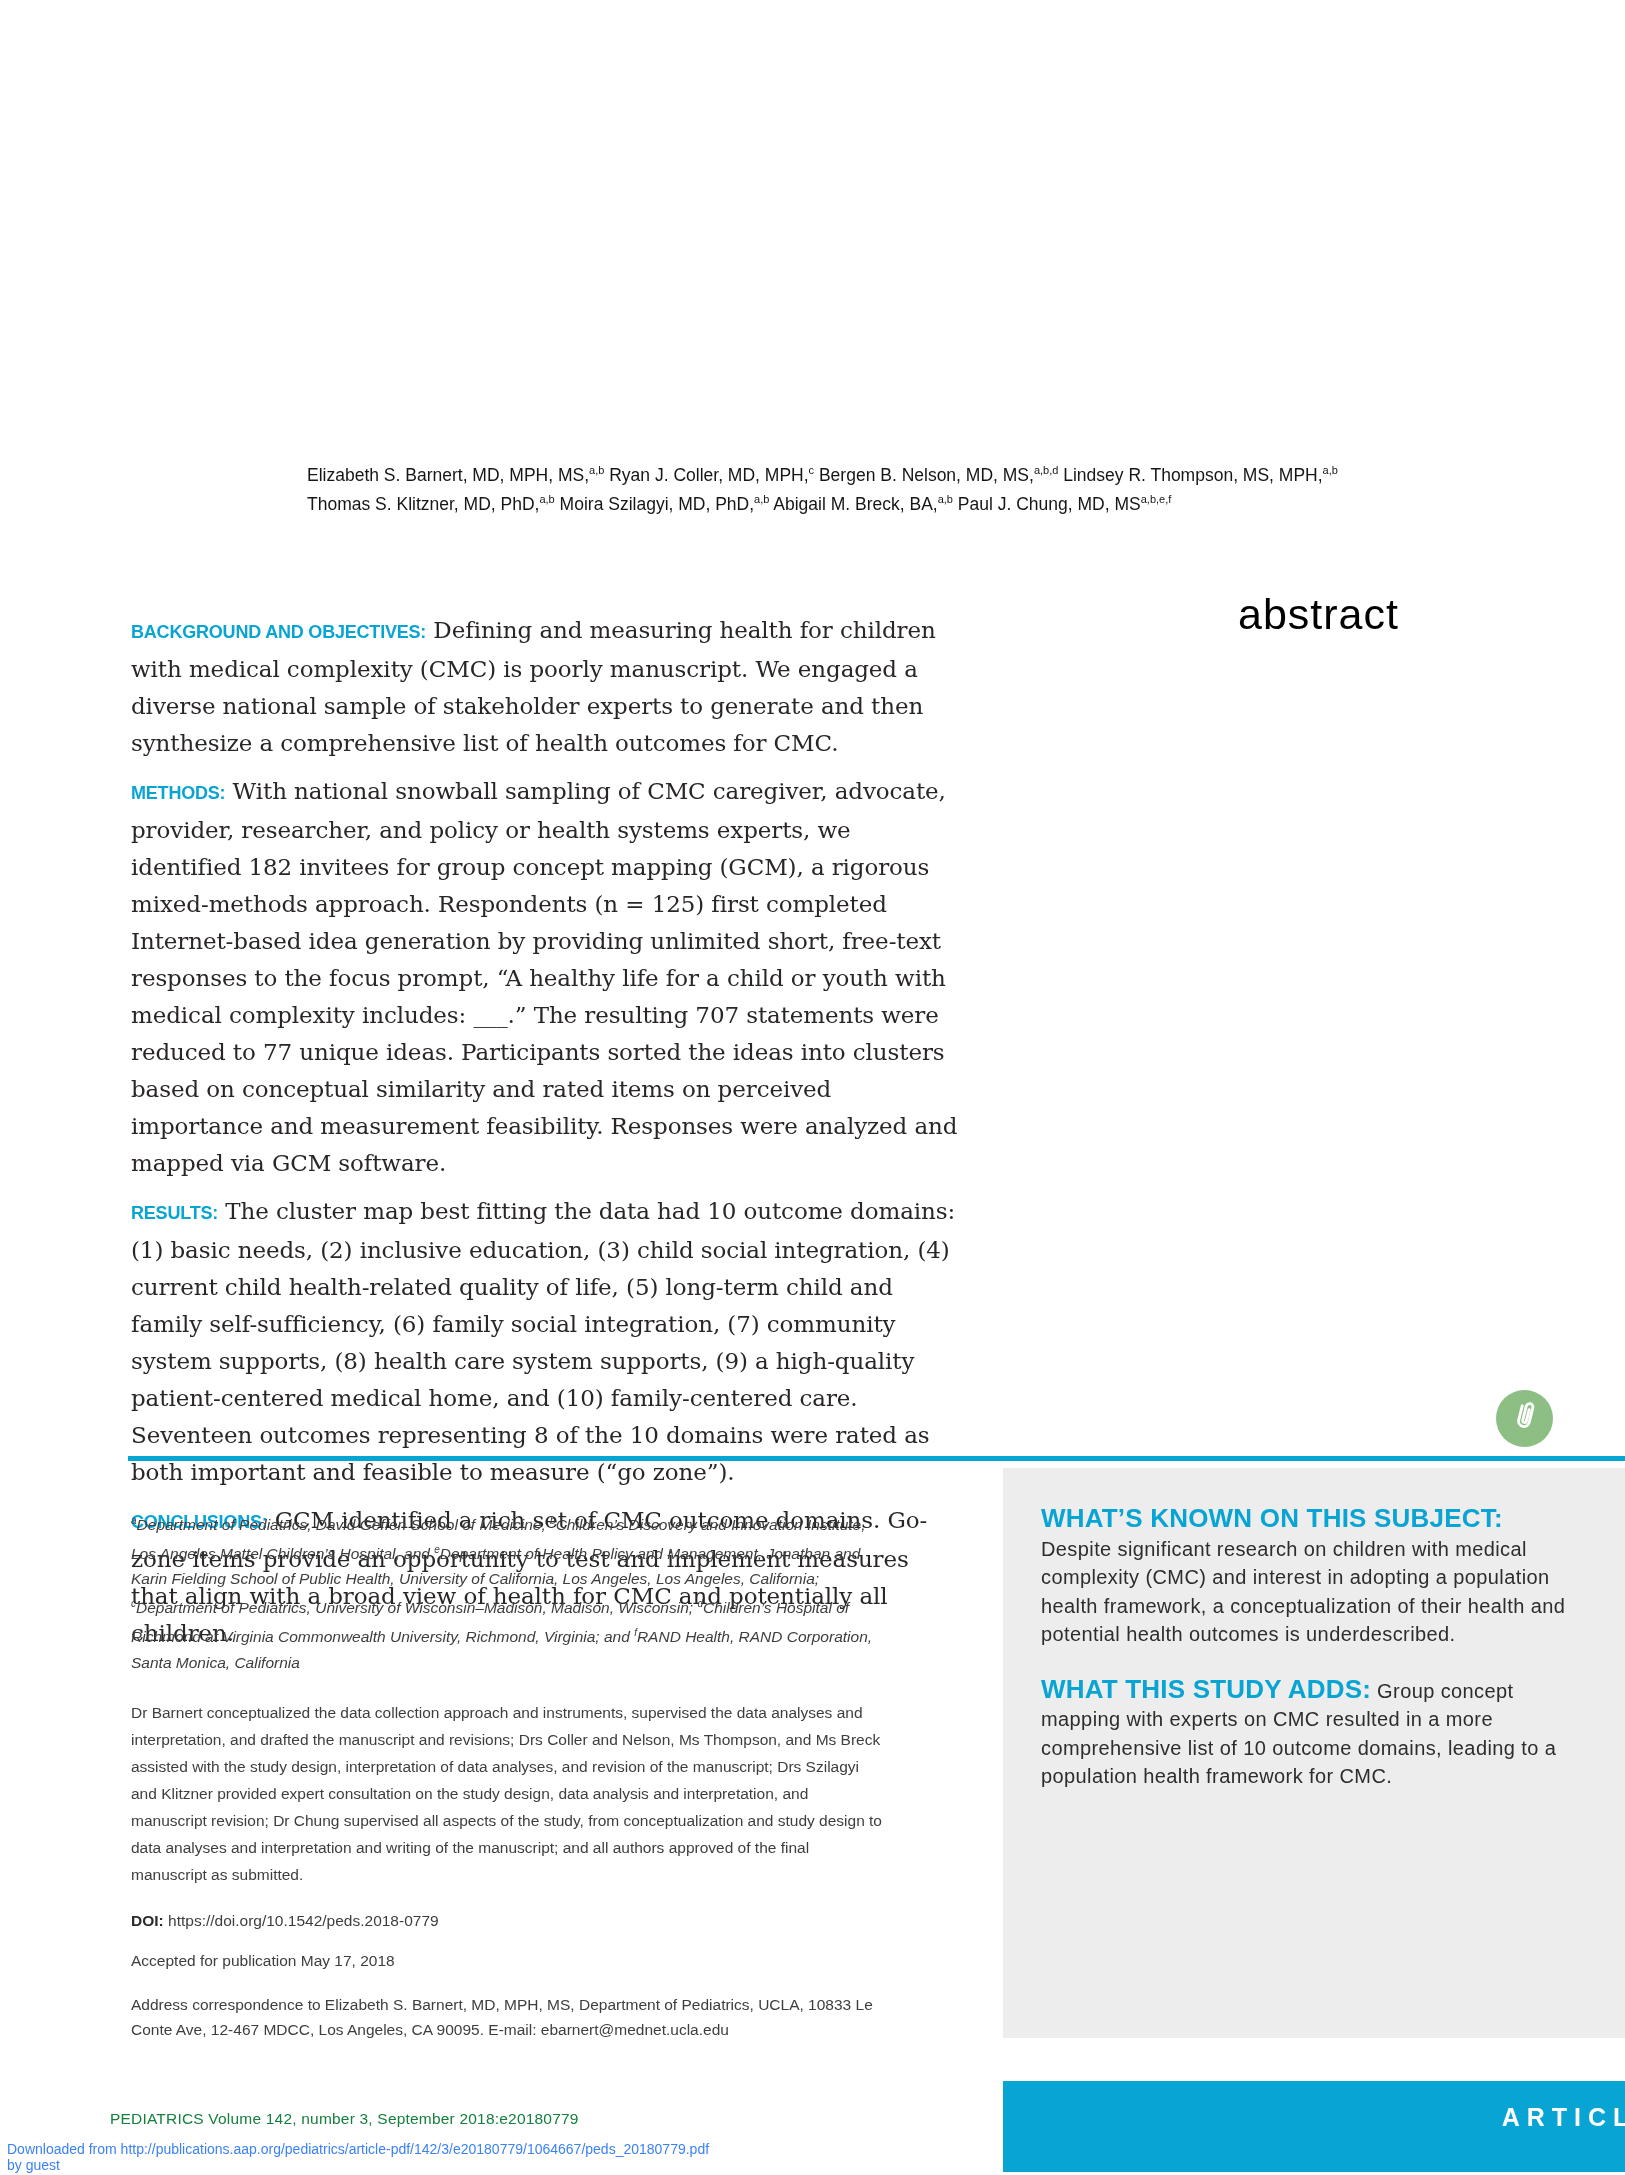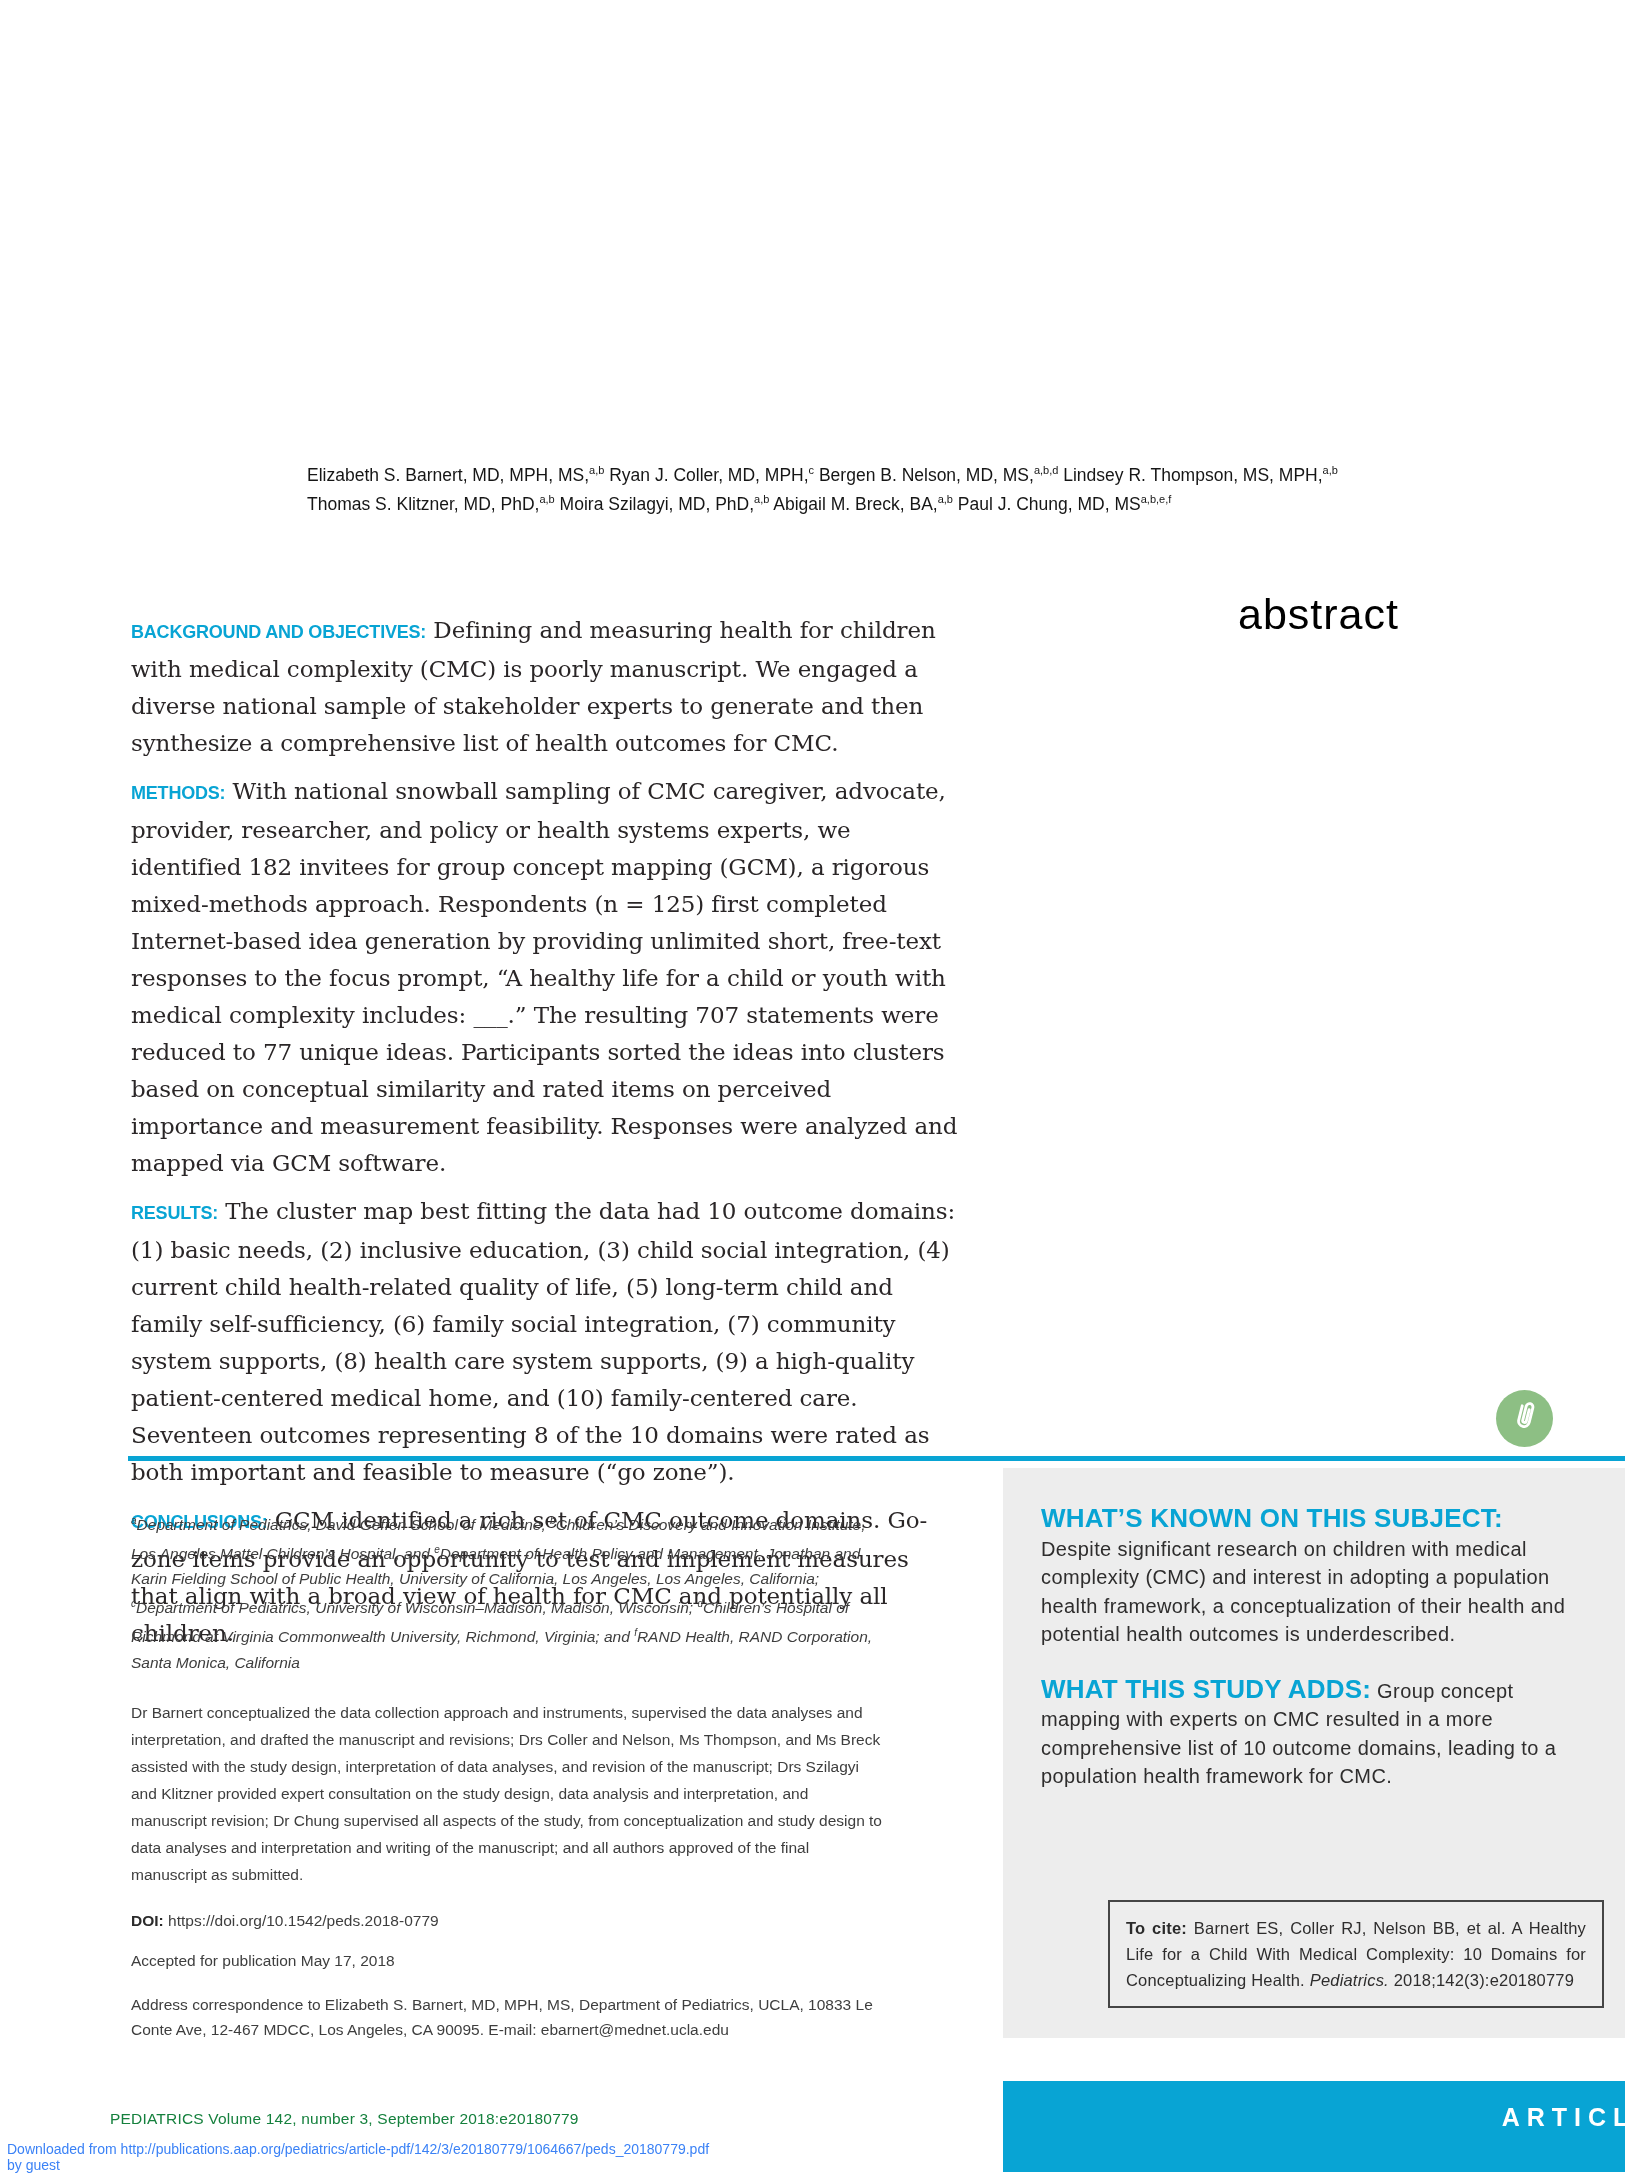--- a/index.html
+++ b/index.html
@@ -100,23 +100,20 @@
     <p class="doi-line"><b>DOI: </b><span>https://doi.org/10.1542/peds.2018-0779</span></p>
     <p class="accepted">Accepted for publication May 17, 2018</p>
     <p class="corr">Address correspondence to Elizabeth S. Barnert, MD, MPH, MS, Department of Pediatrics, UCLA, 10833 Le Conte Ave, 12-467 MDCC, Los Angeles, CA 90095. E-mail: ebarnert@mednet.ucla.edu</p>
   </div>
 
   <div class="panel">
     <p><span class="sec-label2">WHAT’S KNOWN ON THIS SUBJECT:</span><span> Despite significant research on children with medical complexity (CMC) and interest in adopting a population health framework, a conceptualization of their health and potential health outcomes is underdescribed.</span></p>
     <p><span class="sec-label2">WHAT THIS STUDY ADDS:</span><span> Group concept mapping with experts on CMC resulted in a more comprehensive list of 10 outcome domains, leading to a population health framework for CMC.</span></p>
   </div>
 
-  <div class="cite-box">
-    <p><b>To cite: </b><span>Barnert ES, Coller RJ, Nelson BB, et al. A Healthy Life for a Child With Medical Complexity: 10 Domains for Conceptualizing Health. </span><i>Pediatrics. </i><span>2018;142(3):e20180779</span></p>
-  </div>
 
   <div class="article-bar">
     <span class="article-label">ARTICLE</span>
   </div>
 
   <div class="journal-line">PEDIATRICS Volume 142, number 3, September 2018:e20180779</div>
   <div class="watermark">
     <div>Downloaded from http://publications.aap.org/pediatrics/article-pdf/142/3/e20180779/1064667/peds_20180779.pdf</div>
     <div>by guest</div>
   </div>

